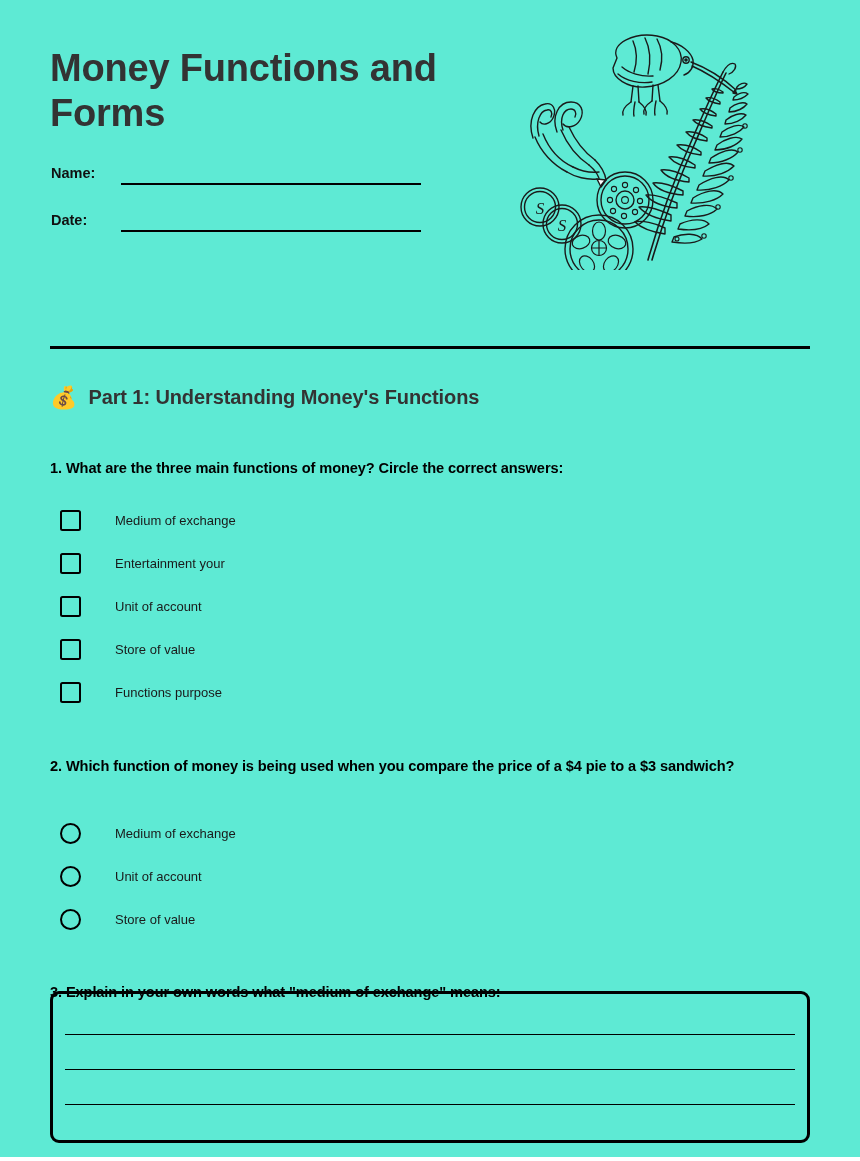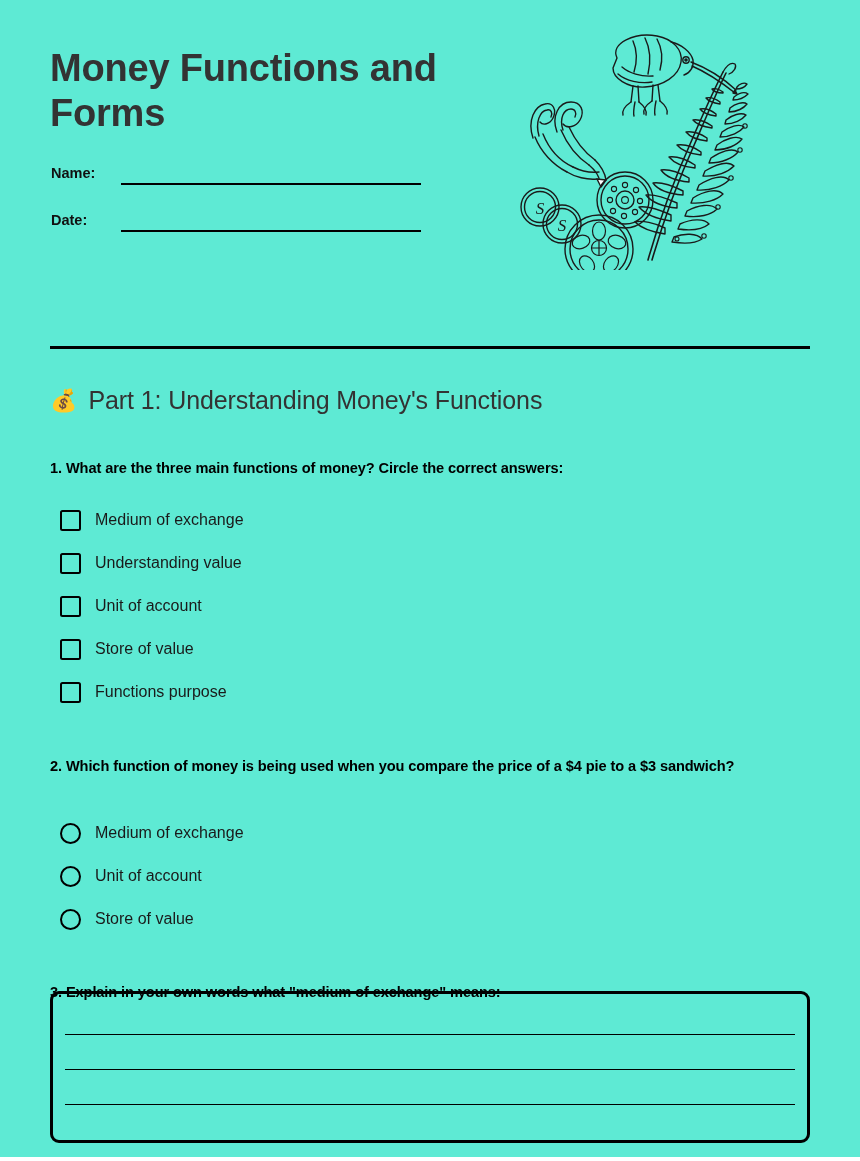--- a/index.html
+++ b/index.html
@@ -91,22 +91,22 @@
     top: 386px;
     display: flex;
     align-items: center;
     gap: 11px;
   }
   .section-emoji {
     font-size: 22px;
     line-height: 1;
   }
   .section-title {
-    font-size: 25px;
-    font-weight: normal;
+    font-size: 20px;
+    font-weight: bold;
     color: #333333;
     letter-spacing: -0.1px;
   }
 
   
   .question {
     position: absolute;
     left: 50px;
     font-size: 14.6px;
     font-weight: bold;
@@ -145,22 +145,22 @@
   }
   .circle-mark {
     width: 17px;
     height: 17px;
     border: 2.6px solid #000000;
     border-radius: 50%;
     flex: 0 0 17px;
     box-sizing: content-box;
   }
   .option-label {
-    margin-left: 14px;
-    font-size: 16px;
+    margin-left: 34px;
+    font-size: 13px;
     color: #1a1a1a;
     font-weight: normal;
     white-space: nowrap;
   }
 
   
   .answer-box {
     position: absolute;
     left: 50px;
     top: 991px;
@@ -354,21 +354,21 @@
 
   <div class="question q1">1. What are the three main functions of money? Circle the correct answers:</div>
 
   <div class="options checkbox-list">
     <div class="option">
       <span class="box-mark"></span>
       <span class="option-label">Medium of exchange</span>
     </div>
     <div class="option">
       <span class="box-mark"></span>
-      <span class="option-label">Understanding value</span>
+      <span class="option-label">Entertainment your</span>
     </div>
     <div class="option">
       <span class="box-mark"></span>
       <span class="option-label">Unit of account</span>
     </div>
     <div class="option">
       <span class="box-mark"></span>
       <span class="option-label">Store of value</span>
     </div>
     <div class="option">

